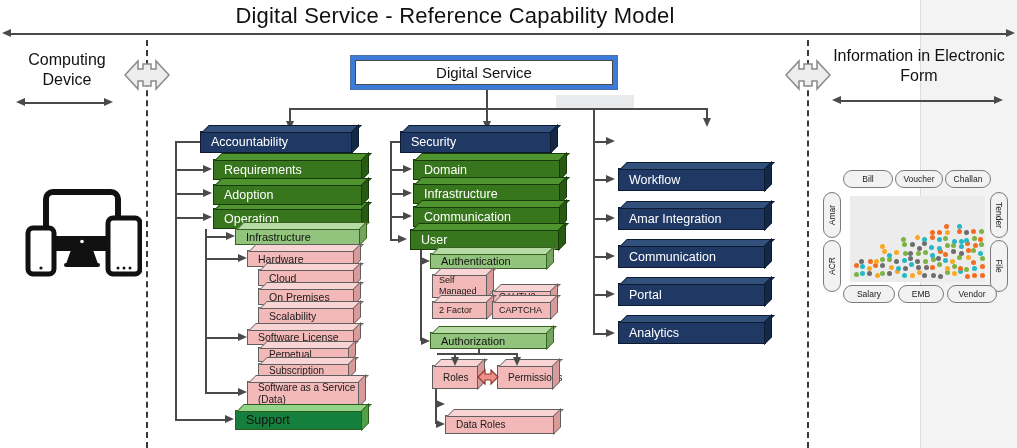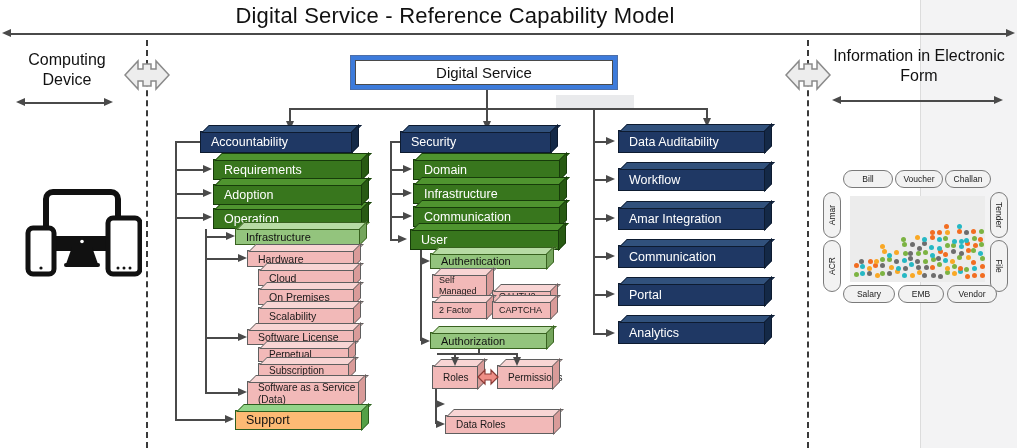--- a/index.html
+++ b/index.html
@@ -47,21 +47,21 @@
   .navy::after  { background:#142947; border-color:#0d1b30; }
 
   .dgreen { background:#38761d; color:#fff; border-color:#173c0a; }
   .dgreen::before { background:#4f942f; border-color:#173c0a; }
   .dgreen::after  { background:#285a13; border-color:#173c0a; }
 
   .lgreen { background:#93c47d; color:#111; border-color:#38611f; }
   .lgreen::before { background:#b7dba4; border-color:#38611f; }
   .lgreen::after  { background:#74a55c; border-color:#38611f; }
 
-  .mgreen { background:#fdba74; color:#111; border-color:#2d5e1f; }
+  .mgreen { background:#15803d; color:#111; border-color:#2d5e1f; }
   .mgreen::before { background:#93d489; border-color:#2d5e1f; }
   .mgreen::after  { background:#54a046; border-color:#2d5e1f; }
 
   .pink { background:#f2b9b8; color:#1a1a1a; border-color:#5f5f5f; font-size:10.5px; }
   .pink::before { background:#f8d5d4; border-color:#5f5f5f; }
   .pink::after  { background:#d99b99; border-color:#5f5f5f; }
 
   .small { font-size:9px; line-height:1.2; padding-left:6px; }
   .wrap  { font-size:10px; line-height:1.2; align-items:center; }
 
@@ -210,21 +210,20 @@
   <div class="ln v" style="left:516px;top:353px;height:5px"></div>
   <div class="ah d" style="left:513px;top:357px"></div>
   <div class="ln v" style="left:435px;top:389px;height:35px"></div>
   <div class="ah r" style="left:436px;top:399.5px"></div>
   <div class="ah r" style="left:436px;top:419.5px"></div>
 
   <svg class="shape" style="left:477px;top:367px" width="22" height="20" viewBox="0 0 22 20">
     <polygon points="1,10 8,3 8,7 14,7 14,3 21,10 14,17 14,13 8,13 8,17" fill="#ef8e86" stroke="#8c3b36" stroke-width="1.2"></polygon>
   </svg>
 
-  <div class="b3 navy" style="left:618px;top:130px;width:148px;height:23px">Data Auditability</div>
   <div class="b3 navy" style="left:618px;top:168px;width:148px;height:23px">Workflow</div>
   <div class="b3 navy" style="left:618px;top:207px;width:148px;height:23px">Amar Integration</div>
   <div class="b3 navy" style="left:618px;top:245px;width:148px;height:23px">Communication</div>
   <div class="b3 navy" style="left:618px;top:283px;width:148px;height:23px">Portal</div>
   <div class="b3 navy" style="left:618px;top:321px;width:148px;height:23px">Analytics</div>
 
   <div class="ln v" style="left:593px;top:108px;height:226px"></div>
   <div class="ln h" style="left:593px;top:141px;width:13px"></div>
   <div class="ah r" style="left:606px;top:136.5px"></div>
   <div class="ln h" style="left:593px;top:179px;width:13px"></div>

